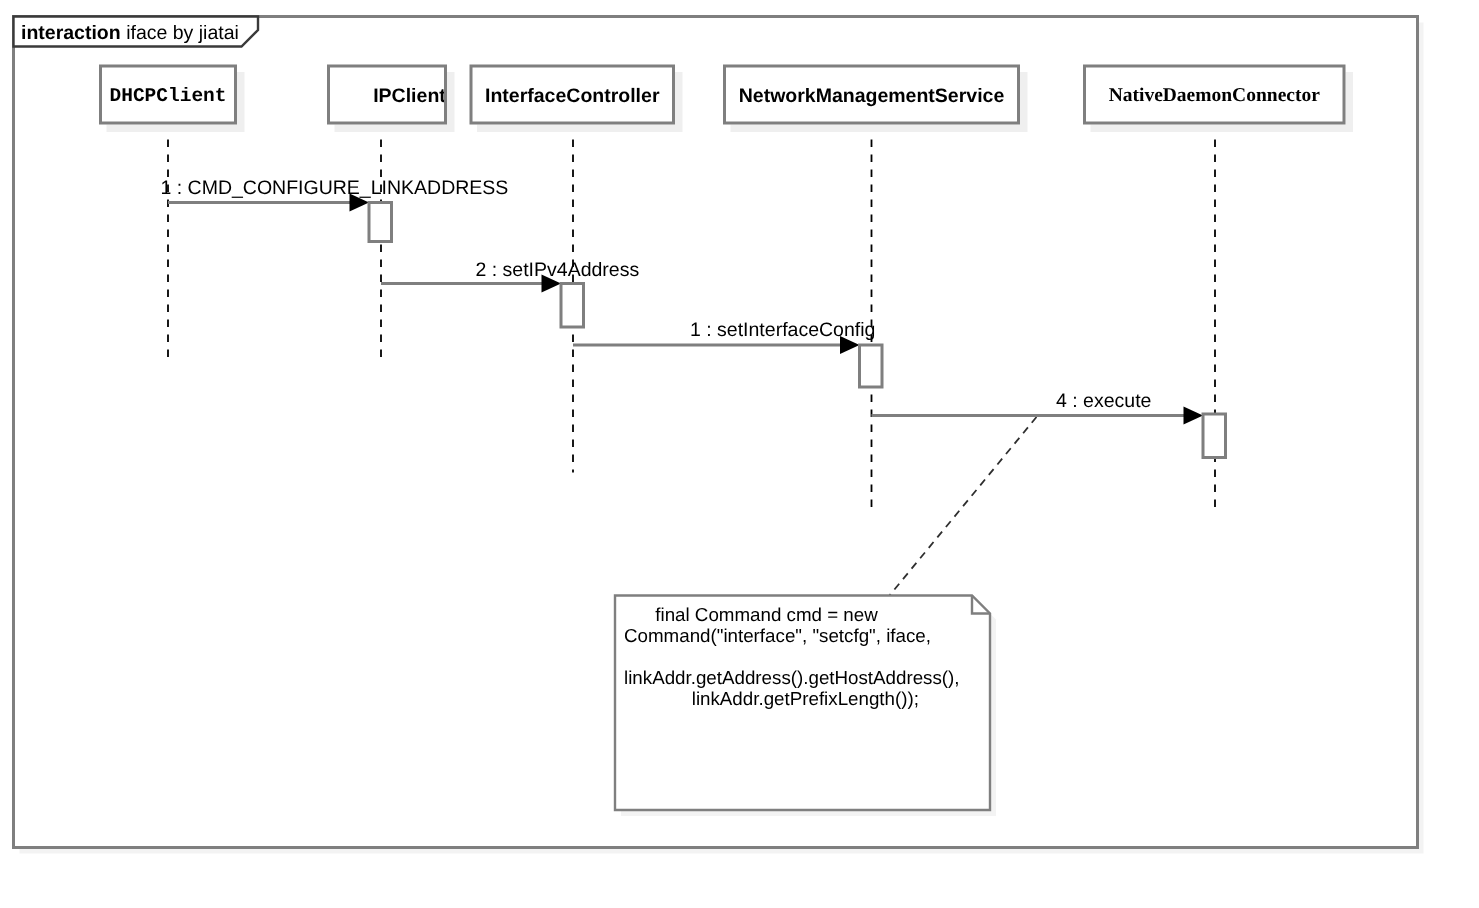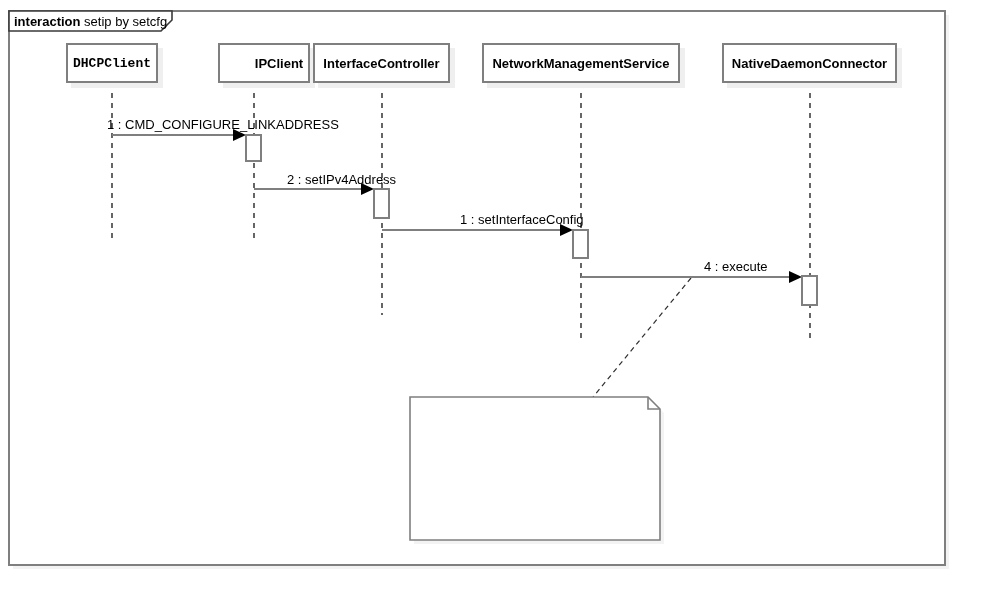--- a/index.html
+++ b/index.html
@@ -95,38 +95,43 @@
     <rect x="573" y="230" width="15" height="28" fill="#ffffff" stroke="#7f7f7f" stroke-width="2"></rect>
     <rect x="802" y="276" width="15" height="29" fill="#ffffff" stroke="#7f7f7f" stroke-width="2"></rect>
 
     <path d="M414,401 L652,401 L664,413 L664,544 L414,544 Z" fill="#f3f3f3"></path>
     <path d="M410,397 L648,397 L660,409 L660,540 L410,540 Z" fill="#ffffff" stroke="#7f7f7f" stroke-width="1.6"></path>
     <path d="M648,397 L648,409 L660,409" fill="none" stroke="#7f7f7f" stroke-width="1.6"></path>
   </svg>
 
   <div class="frame-title">
     <span class="kw">interaction</span>
-    <span>setip by setcfg</span>
+    <span>iface by jiatai</span>
   </div>
 
   <div class="participant-box" style="left:66px; top:43px; width:92px;font-family:Liberation Mono, monospace;">
     <span>DHCPClient</span>
   </div>
-  <div class="participant-box" style="left:218px; top:43px; width:92px;padding-left:30px;">
+  <div class="participant-box" style="left:218px; top:43px; width:80px;padding-left:30px;">
     <span>IPClient</span>
   </div>
   <div class="participant-box" style="left:313px; top:43px; width:137px;">
     <span>InterfaceController</span>
   </div>
   <div class="participant-box" style="left:482px; top:43px; width:198px;">
     <span>NetworkManagementService</span>
   </div>
-  <div class="participant-box" style="left:722px; top:43px; width:175px;">
+  <div class="participant-box" style="left:722px; top:43px; width:175px;font-family:Liberation Serif, serif;">
     <span>NativeDaemonConnector</span>
   </div>
 
   <div class="msg-label" style="left:63px; top:117px;">1 : CMD_CONFIGURE_LINKADDRESS</div>
-  <div class="msg-label" style="left:243px; top:172px;">2 : setIPv4Address</div>
+  <div class="msg-label" style="left:273px; top:172px;">2 : setIPv4Address</div>
   <div class="msg-label" style="left:416px; top:212px;">1 : setInterfaceConfig</div>
   <div class="msg-label" style="left:660px; top:259px;">4 : execute</div>
 
+  <div class="note-text">      final Command cmd = new
+Command("interface", "setcfg", iface,
+
+linkAddr.getAddress().getHostAddress(),
+             linkAddr.getPrefixLength());</div>
 
 </div>
 
 </body></html>

